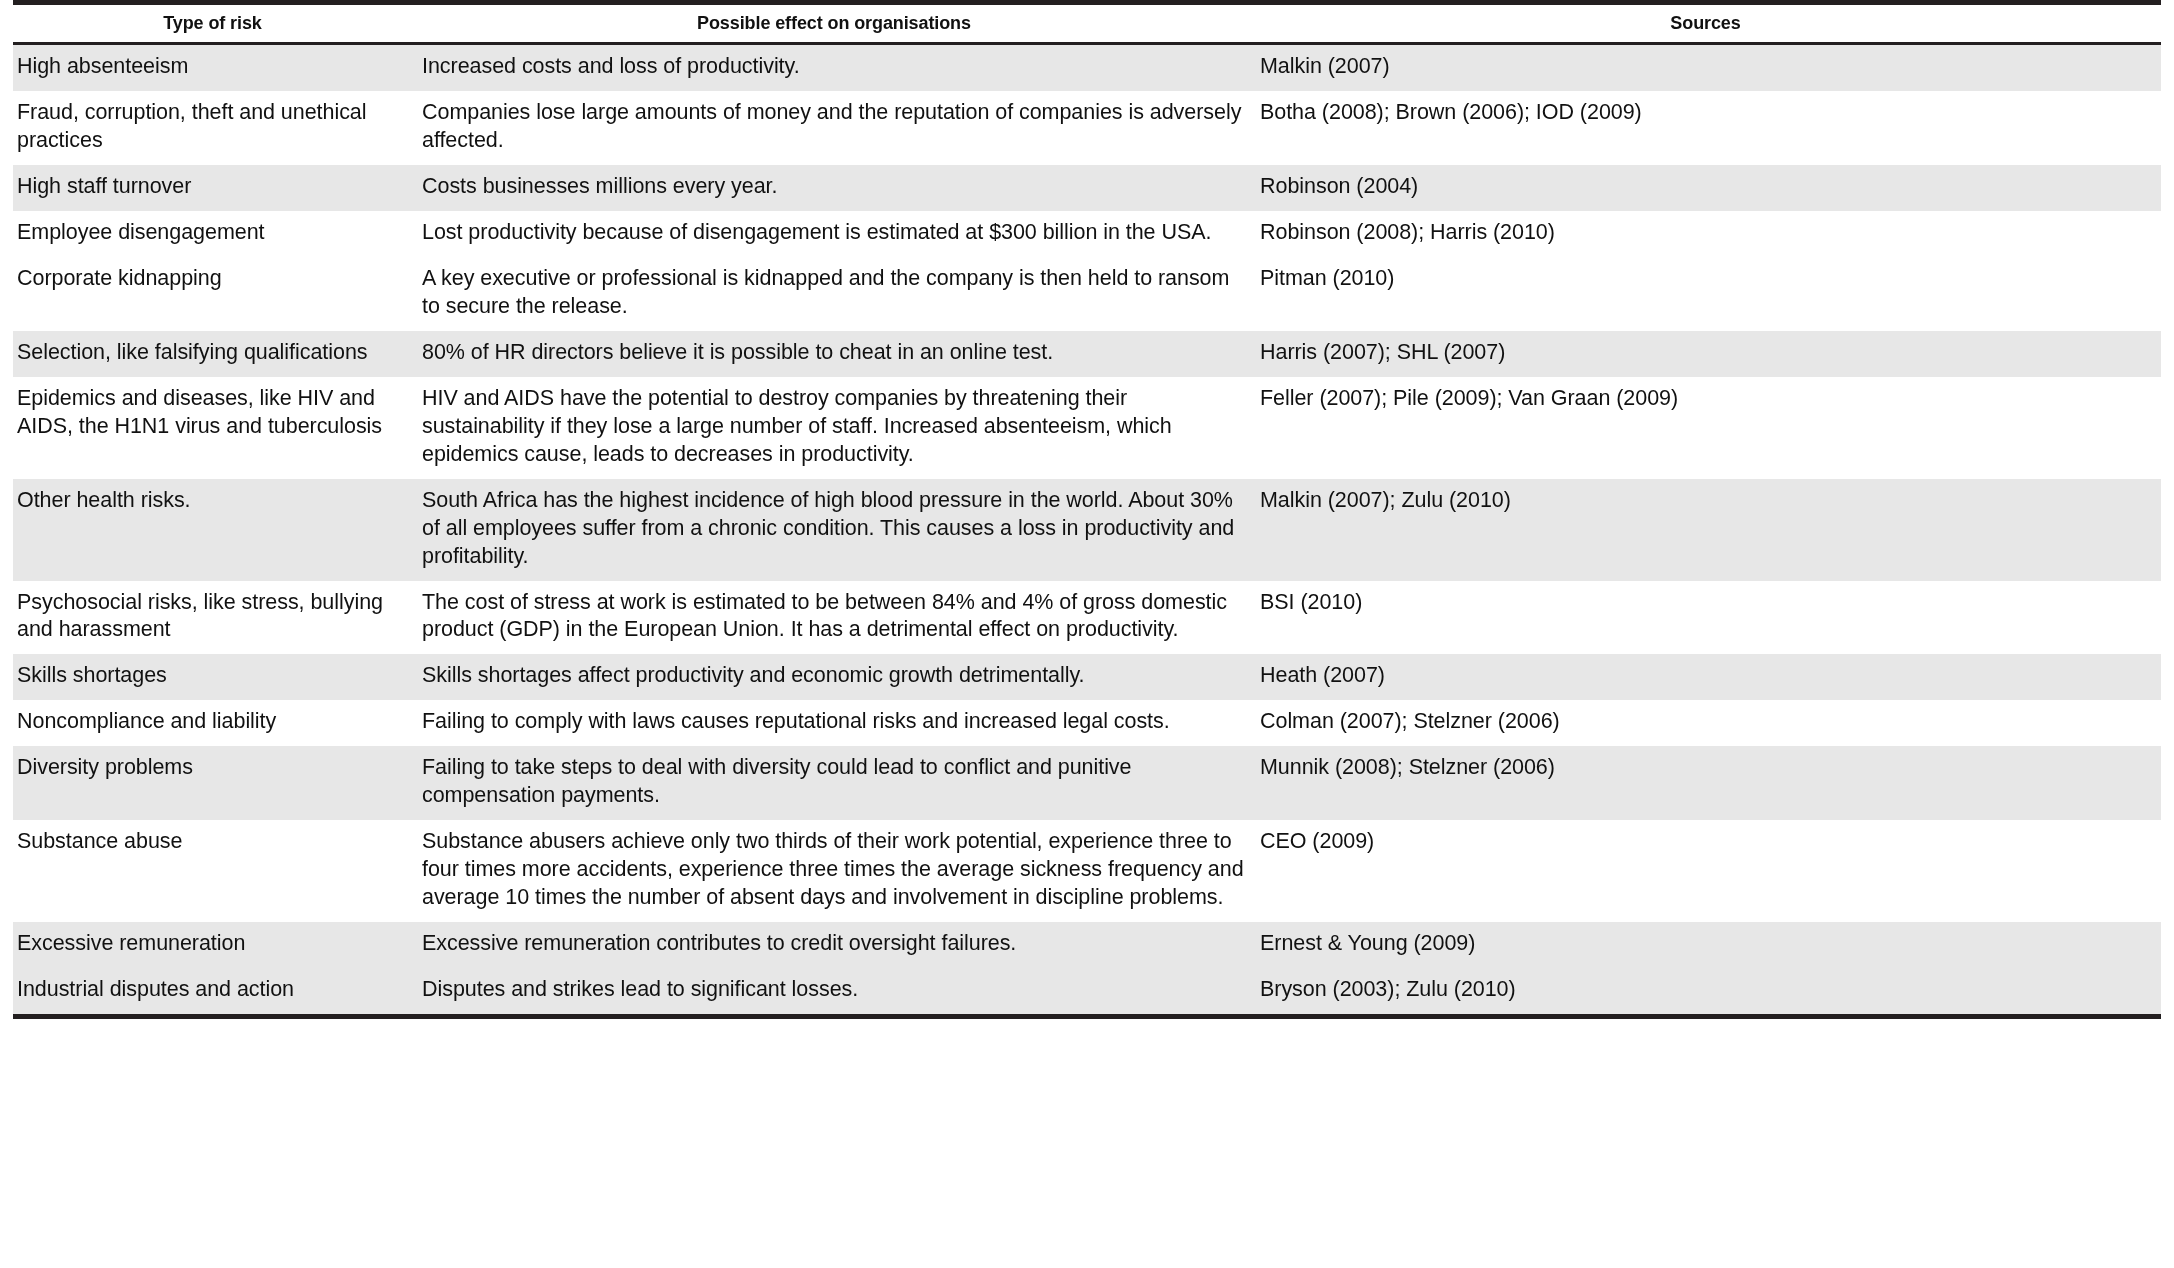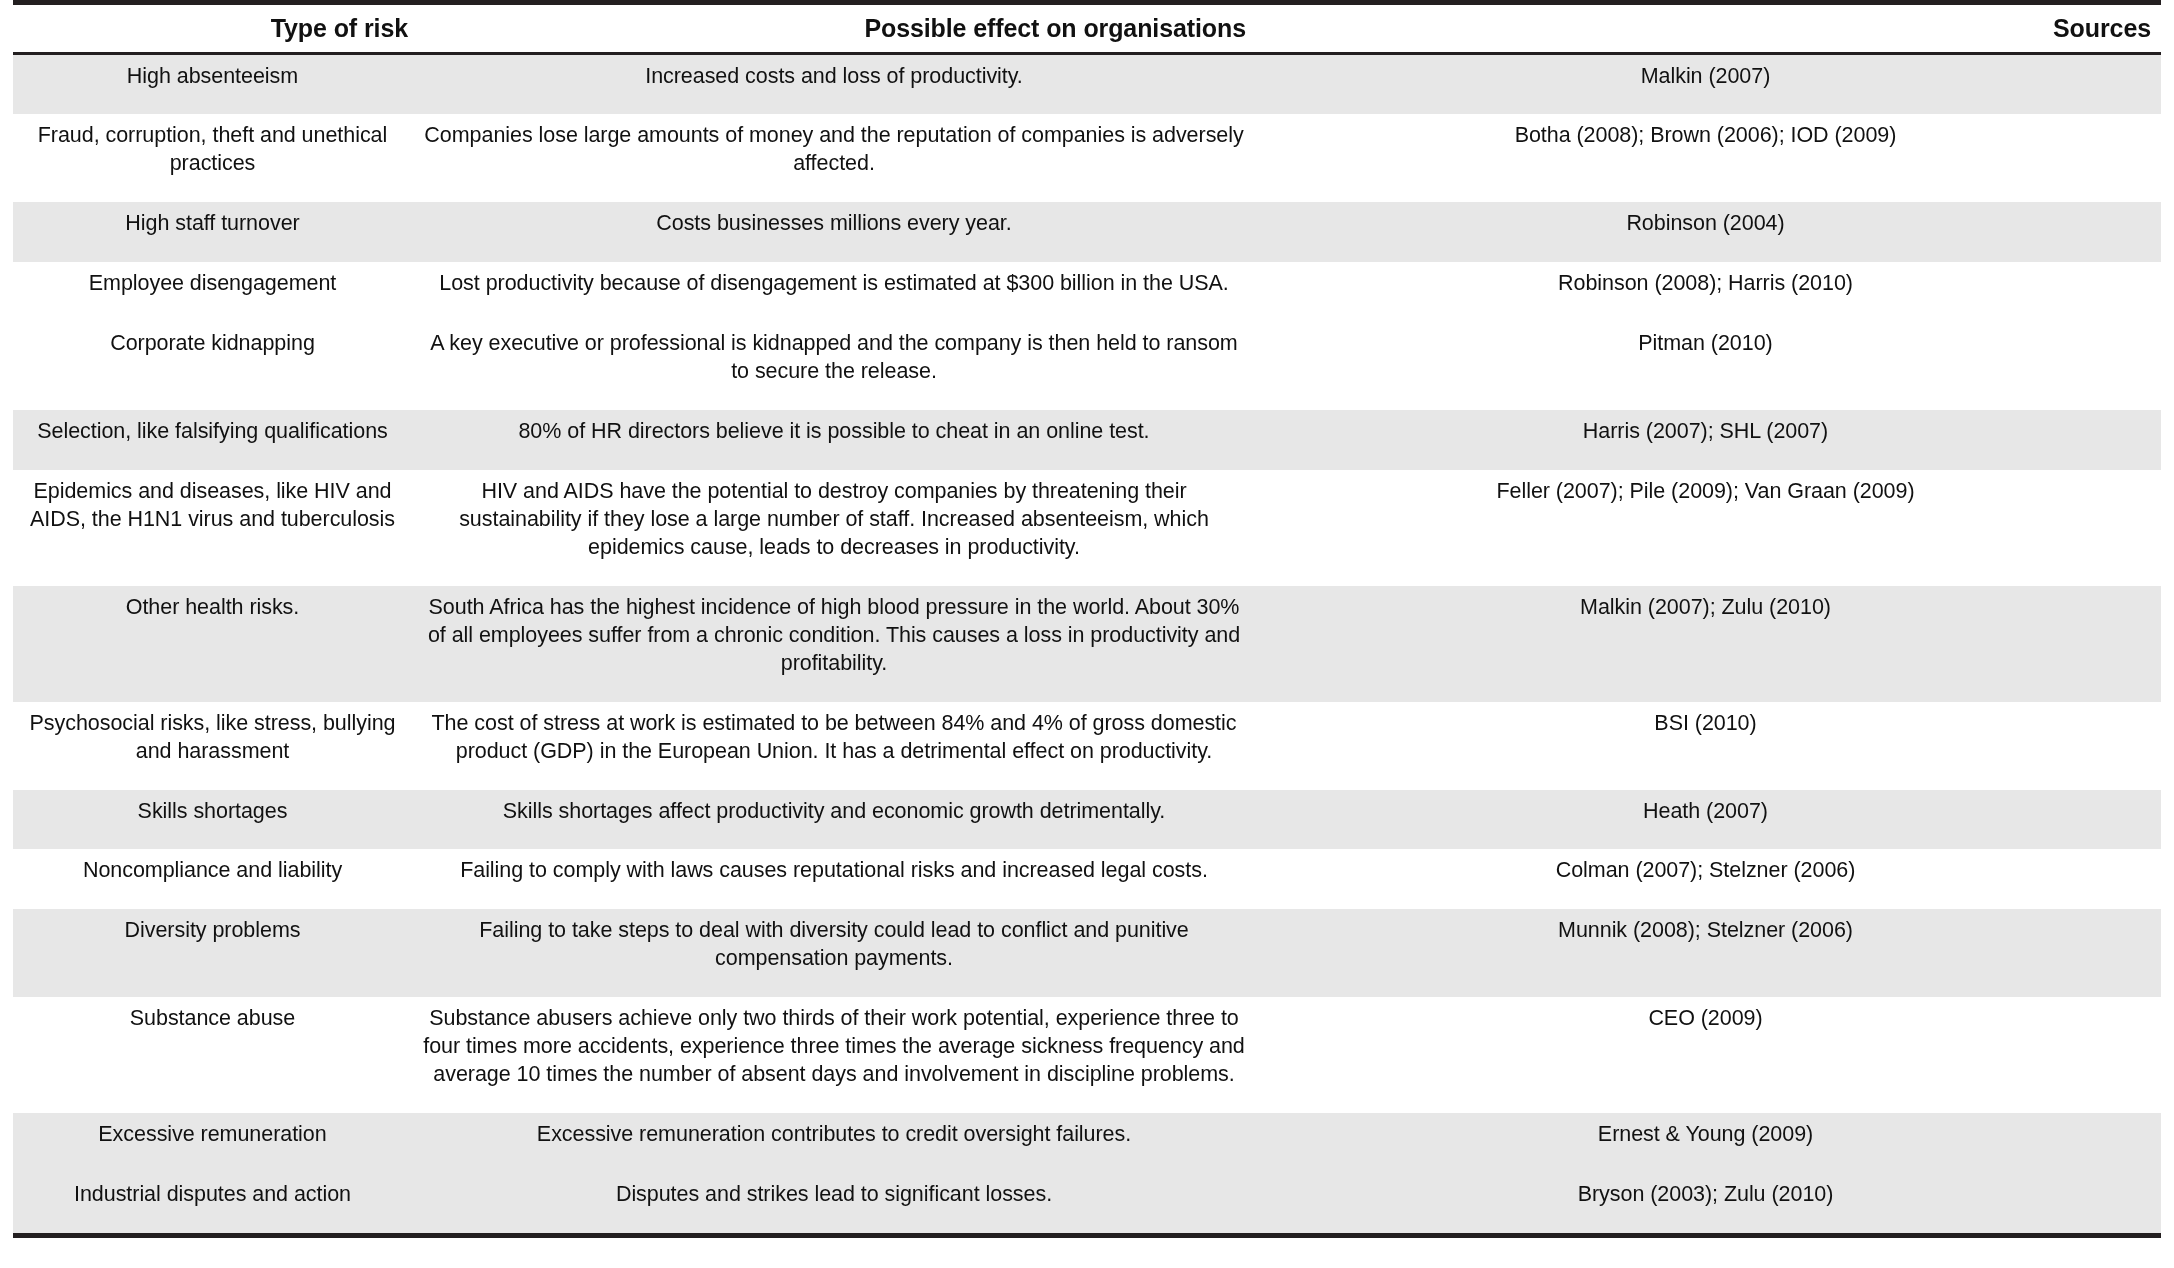--- a/index.html
+++ b/index.html
@@ -29,34 +29,33 @@
     table-layout: fixed;
     font-size: 21.5px;
     line-height: 1.30;
   }
 
   
   table.risk-table thead tr.header-row th {
     border-top: 5px solid #231f20;
     border-bottom: 3px solid #231f20;
     font-weight: bold;
-    text-align: right;
+    text-align: center;
     vertical-align: bottom;
     padding: 7px 10px 7px 4px;
-    font-size: 25px;
+    font-size: 18px;
     background: #ffffff;
     letter-spacing: -0.1px;
   }
 
   table.risk-table tbody td {
     vertical-align: top;
-    padding: 8px 10px 24px 4px;
+    padding: 8px 10px 10px 4px;
     background: #ffffff;
     letter-spacing: -0.05px;
-    text-align: center;
   }
 
   table.risk-table tbody tr.shaded td {
     background: #e7e7e7;
   }
 
   
   table.risk-table tbody tr:last-child td {
     border-bottom: 5px solid #231f20;
   }

